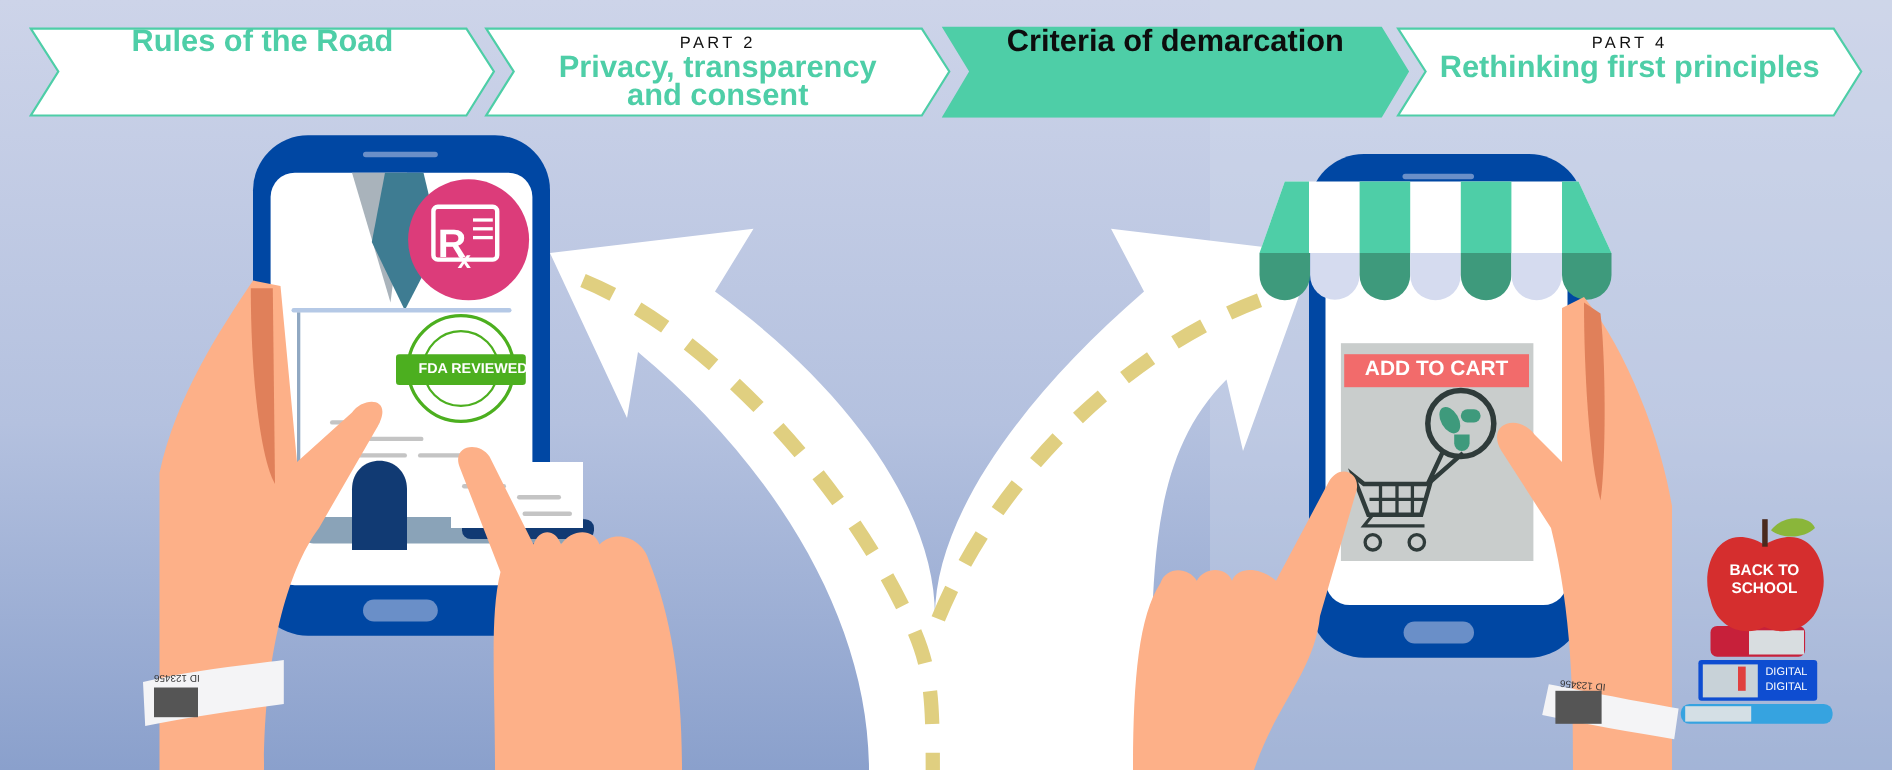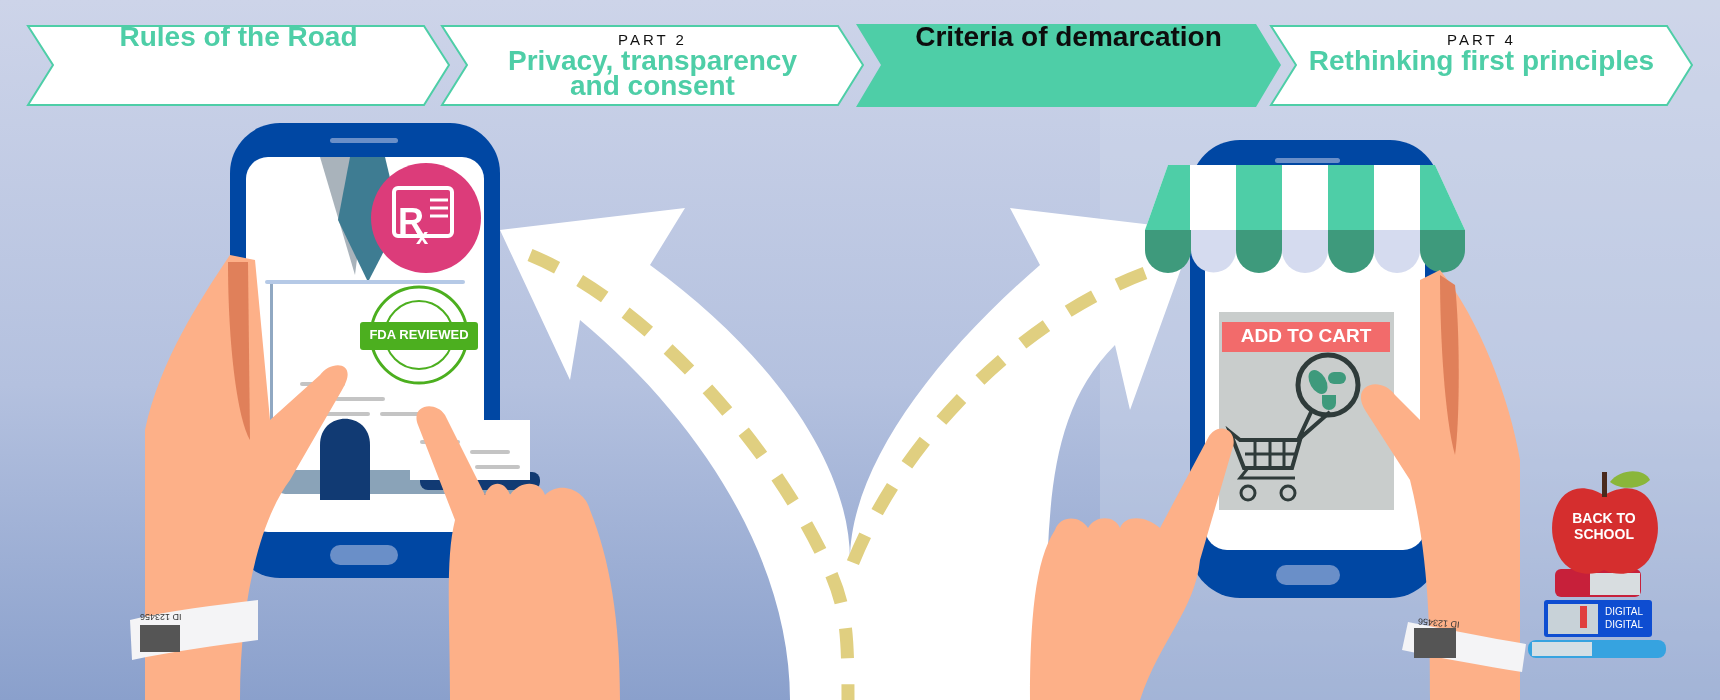--- a/index.html
+++ b/index.html
@@ -175,21 +175,21 @@
     <svg class="step-shape" width="425" height="83">
       <polygon points="2,2 398,2 423,41 398,81 2,81 27,41" fill="#ffffff" stroke="#4ecea7" stroke-width="2"></polygon>
     </svg>
     <div class="step-text">
       <div class="part">PART 4</div>
       <div class="title">Rethinking first principles</div>
     </div>
   </div>
 </div>
 
-<div class="label" style="left:360px;top:327px;width:118px;font-size:13px;">FDA REVIEWED</div>
+<div class="label" style="left:360px;top:327px;width:140px;font-size:13px;">FDA REVIEWED</div>
 
 <div class="label" style="left:1222px;top:325px;width:168px;font-size:19px;">ADD TO CART</div>
 
 <div class="label" style="left:1566px;top:510px;width:76px;font-size:14px;line-height:16px;">
   <div>BACK TO</div>
   <div>SCHOOL</div>
 </div>
 
 <div class="label" style="left:1598px;top:605px;width:52px;font-size:10px;line-height:13px;font-weight:normal;">
   <div>DIGITAL</div>

